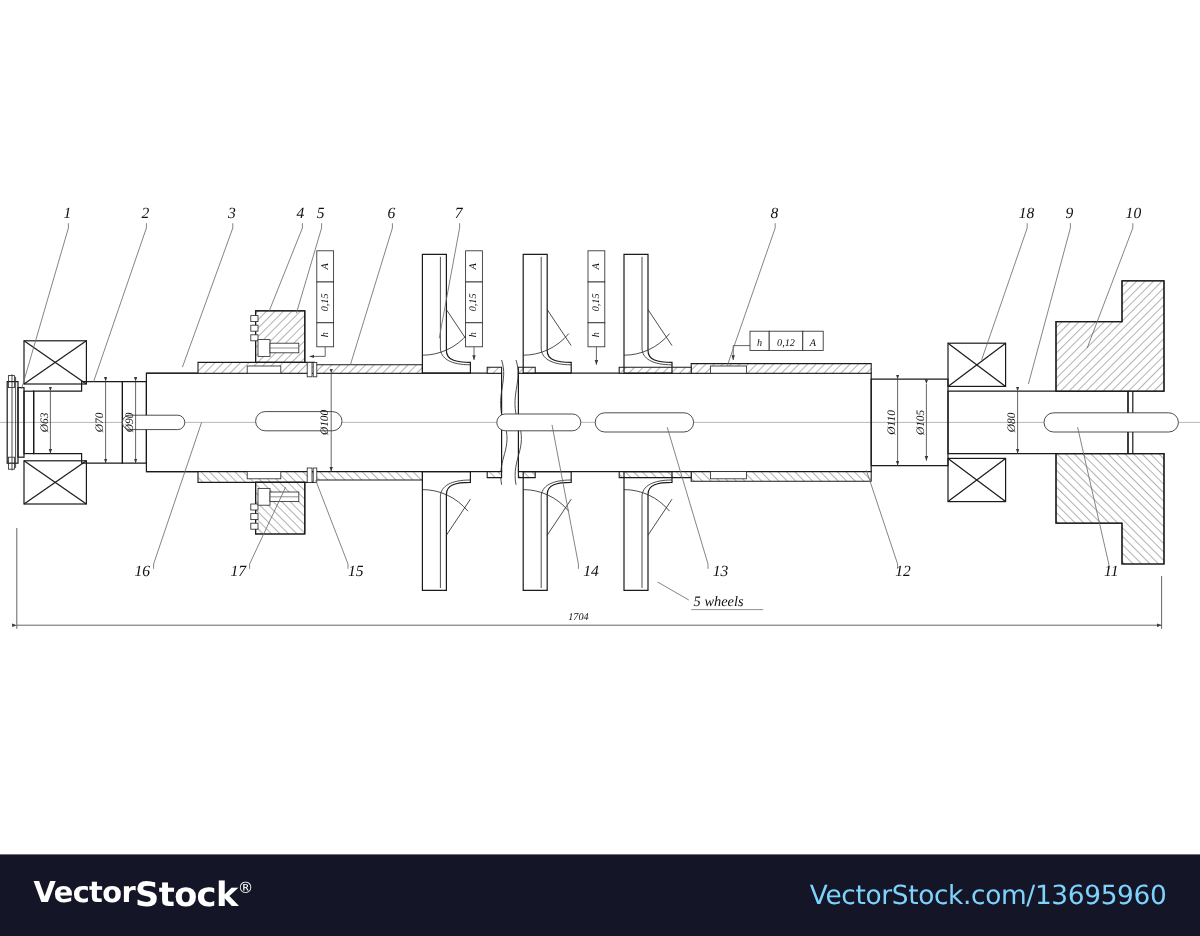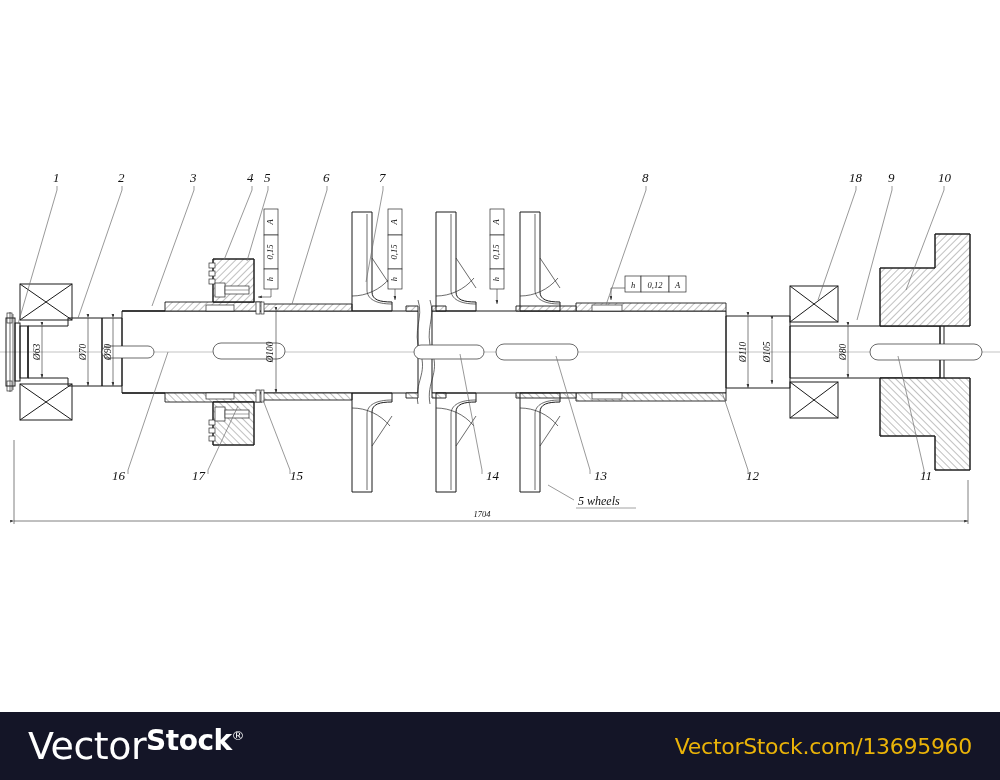--- a/index.html
+++ b/index.html
@@ -38,25 +38,25 @@
     position:absolute;left:0;top:712px;width:1000px;height:68px;
     background:#141527;
     display:flex;align-items:center;justify-content:space-between;
     box-sizing:border-box;padding:0 28px;
   }
   #brand-logo{
     display:flex;align-items:flex-start;
     color:#ffffff;letter-spacing:-0.5px;
     font-family:"DejaVu Sans", sans-serif;
   }
-  #brand-logo .light{font-weight:400;font-size:38px;line-height:1;}
+  #brand-logo .light{font-weight:700;font-size:24px;line-height:1;}
   #brand-logo .bold{font-weight:700;font-size:28px;line-height:1;}
   #brand-logo .reg{font-size:13px;line-height:1;margin-top:2px;}
   #brand-url{
-    color:#eab308;font-size:22px;font-weight:400;
+    color:#7dd3fc;font-size:22px;font-weight:400;
     font-family:"DejaVu Sans", sans-serif;letter-spacing:-0.3px;
   }
 </style>
 </head>
 <body>
 
 <div id="drawing-sheet">
 <svg id="drawing-svg" viewBox="0 0 1000 712" xmlns="http://www.w3.org/2000/svg">
   <defs>
     <pattern id="hatch45" width="5" height="5" patternUnits="userSpaceOnUse" patternTransform="rotate(45)">

